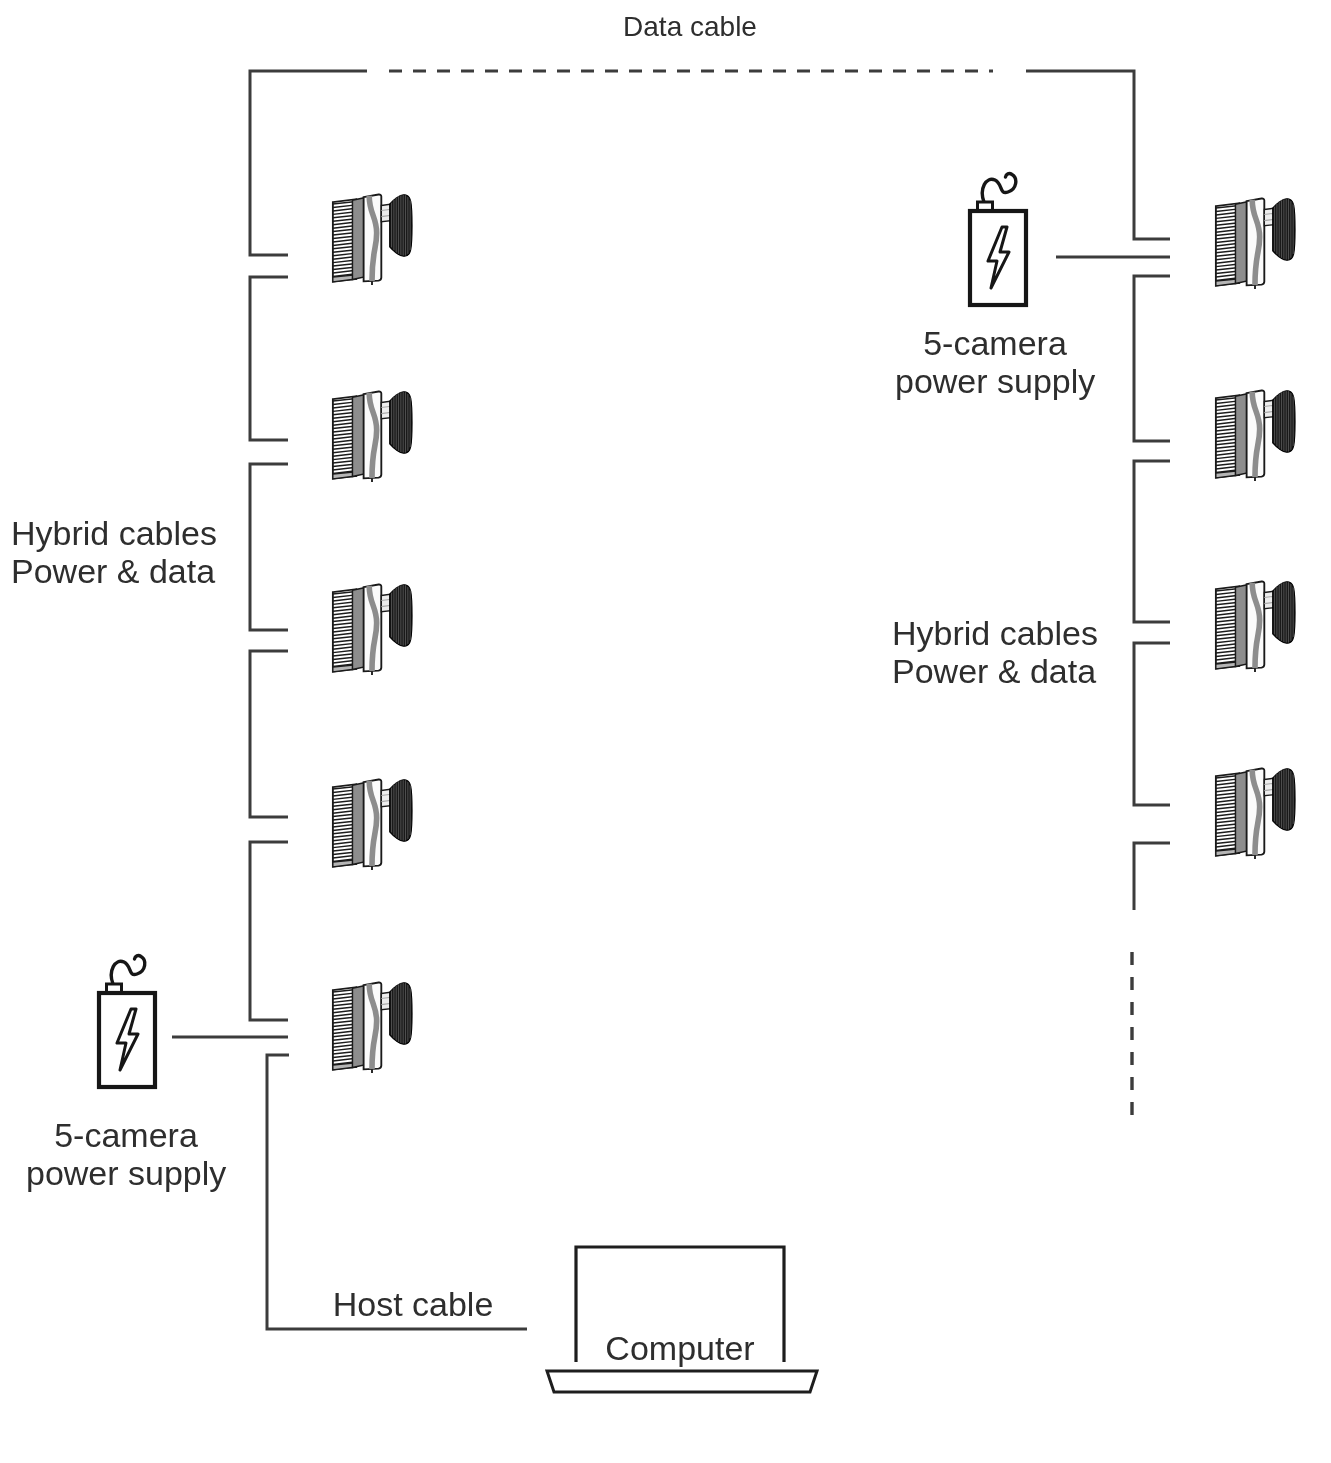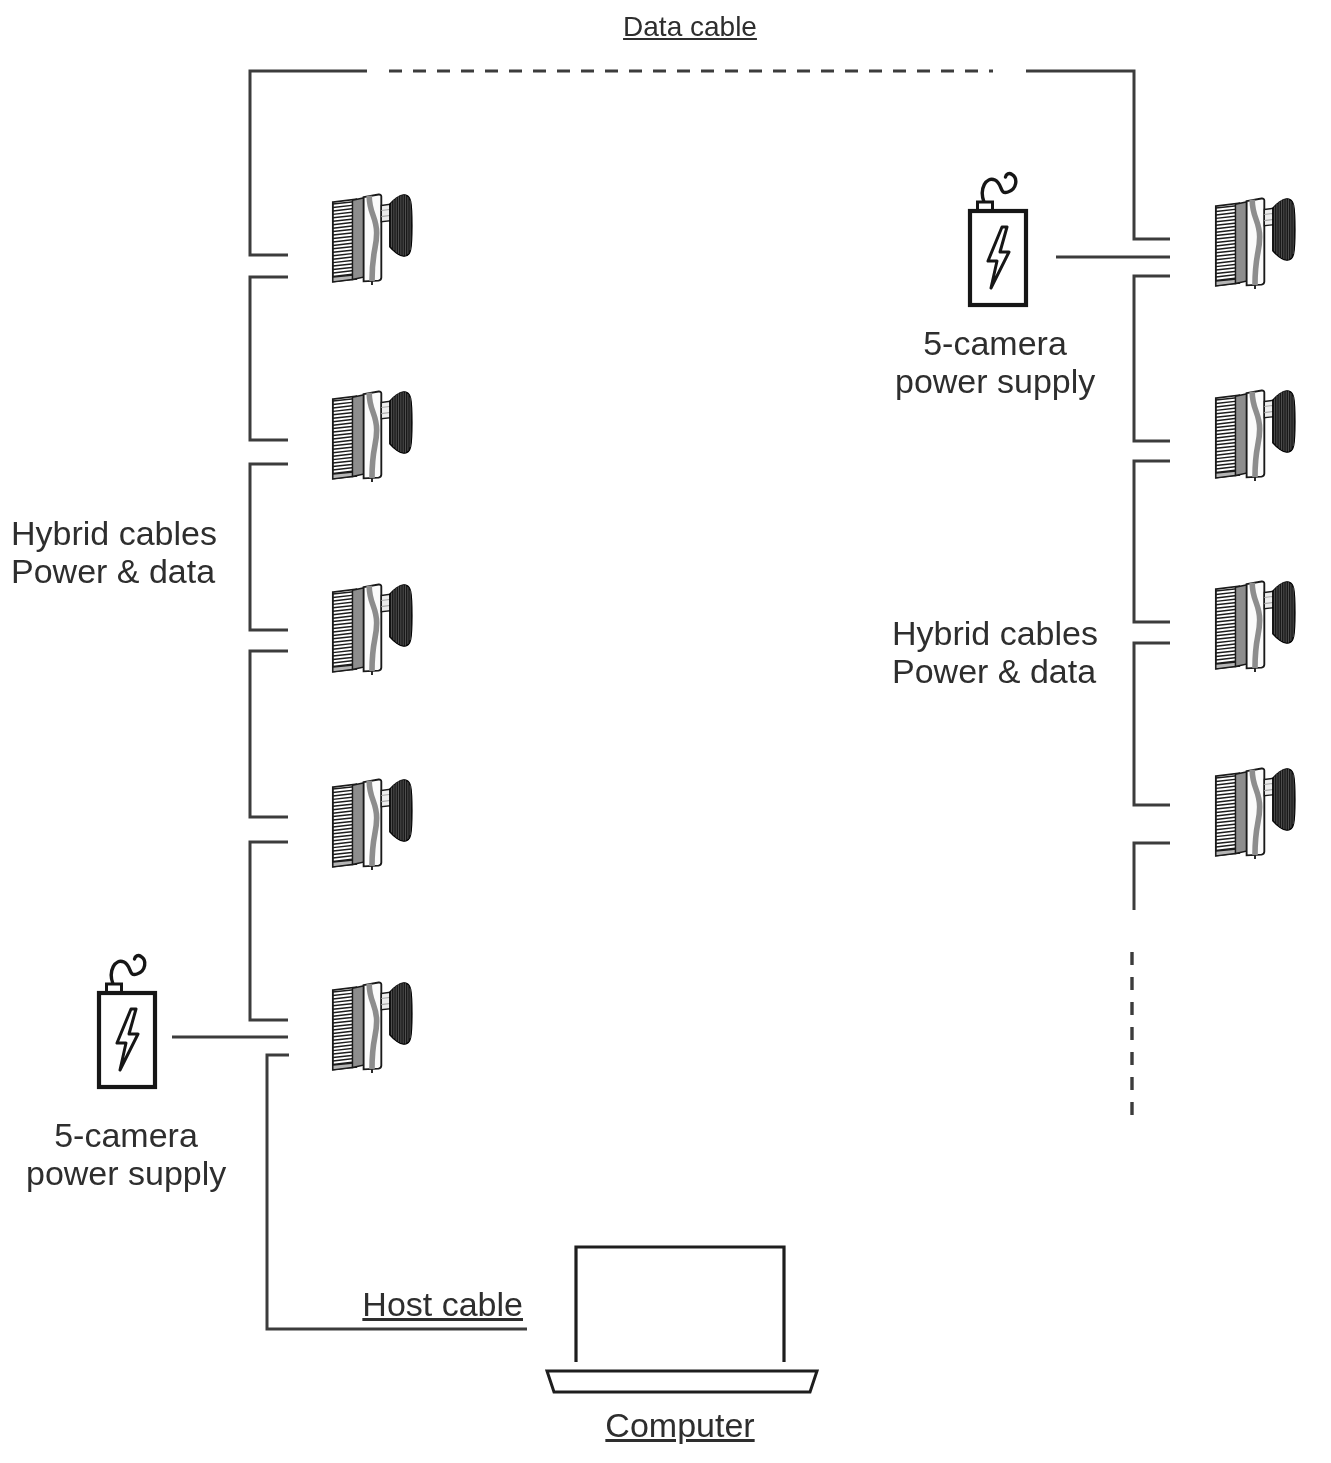--- a/index.html
+++ b/index.html
@@ -5,22 +5,22 @@
   html,body{margin:0;padding:0;background:#ffffff;}
   #stage{
     position:relative;width:1331px;height:1463px;background:#ffffff;overflow:hidden;
     font-family:"Liberation Sans", sans-serif;
   }
   #wires{position:absolute;left:0;top:0;}
   .lbl{
     position:absolute;color:#2e2e2e;font-size:34px;line-height:38px;
     text-align:center;white-space:nowrap;
   }
-  .lbl.single{line-height:32px;text-decoration:underline;}
-  .lbl.left-align{text-align:right;}
+  .lbl.single{line-height:32px;}
+  .lbl.left-align{text-align:center;}
 </style>
 </head>
 <body>
 
 <div id="stage">
 
   <svg id="wires" width="1331" height="1463" viewBox="0 0 1331 1463">
     <defs>
 
       <symbol id="cam" viewBox="0 0 90 102" overflow="visible">
@@ -103,15 +103,15 @@
     <div>power supply</div>
   </div>
 
   <div class="lbl" style="left:26px;top:1116px;width:200px;">
     <div>5-camera</div>
     <div>power supply</div>
   </div>
 
   <div class="lbl single left-align" style="left:303px;top:1288px;width:220px;">Host cable</div>
 
-  <div class="lbl single" style="left:580px;top:1409px;width:200px;">Computer</div>
+  <div class="lbl single" style="left:580px;top:1332px;width:200px;">Computer</div>
 
 </div>
 
 </body></html>

